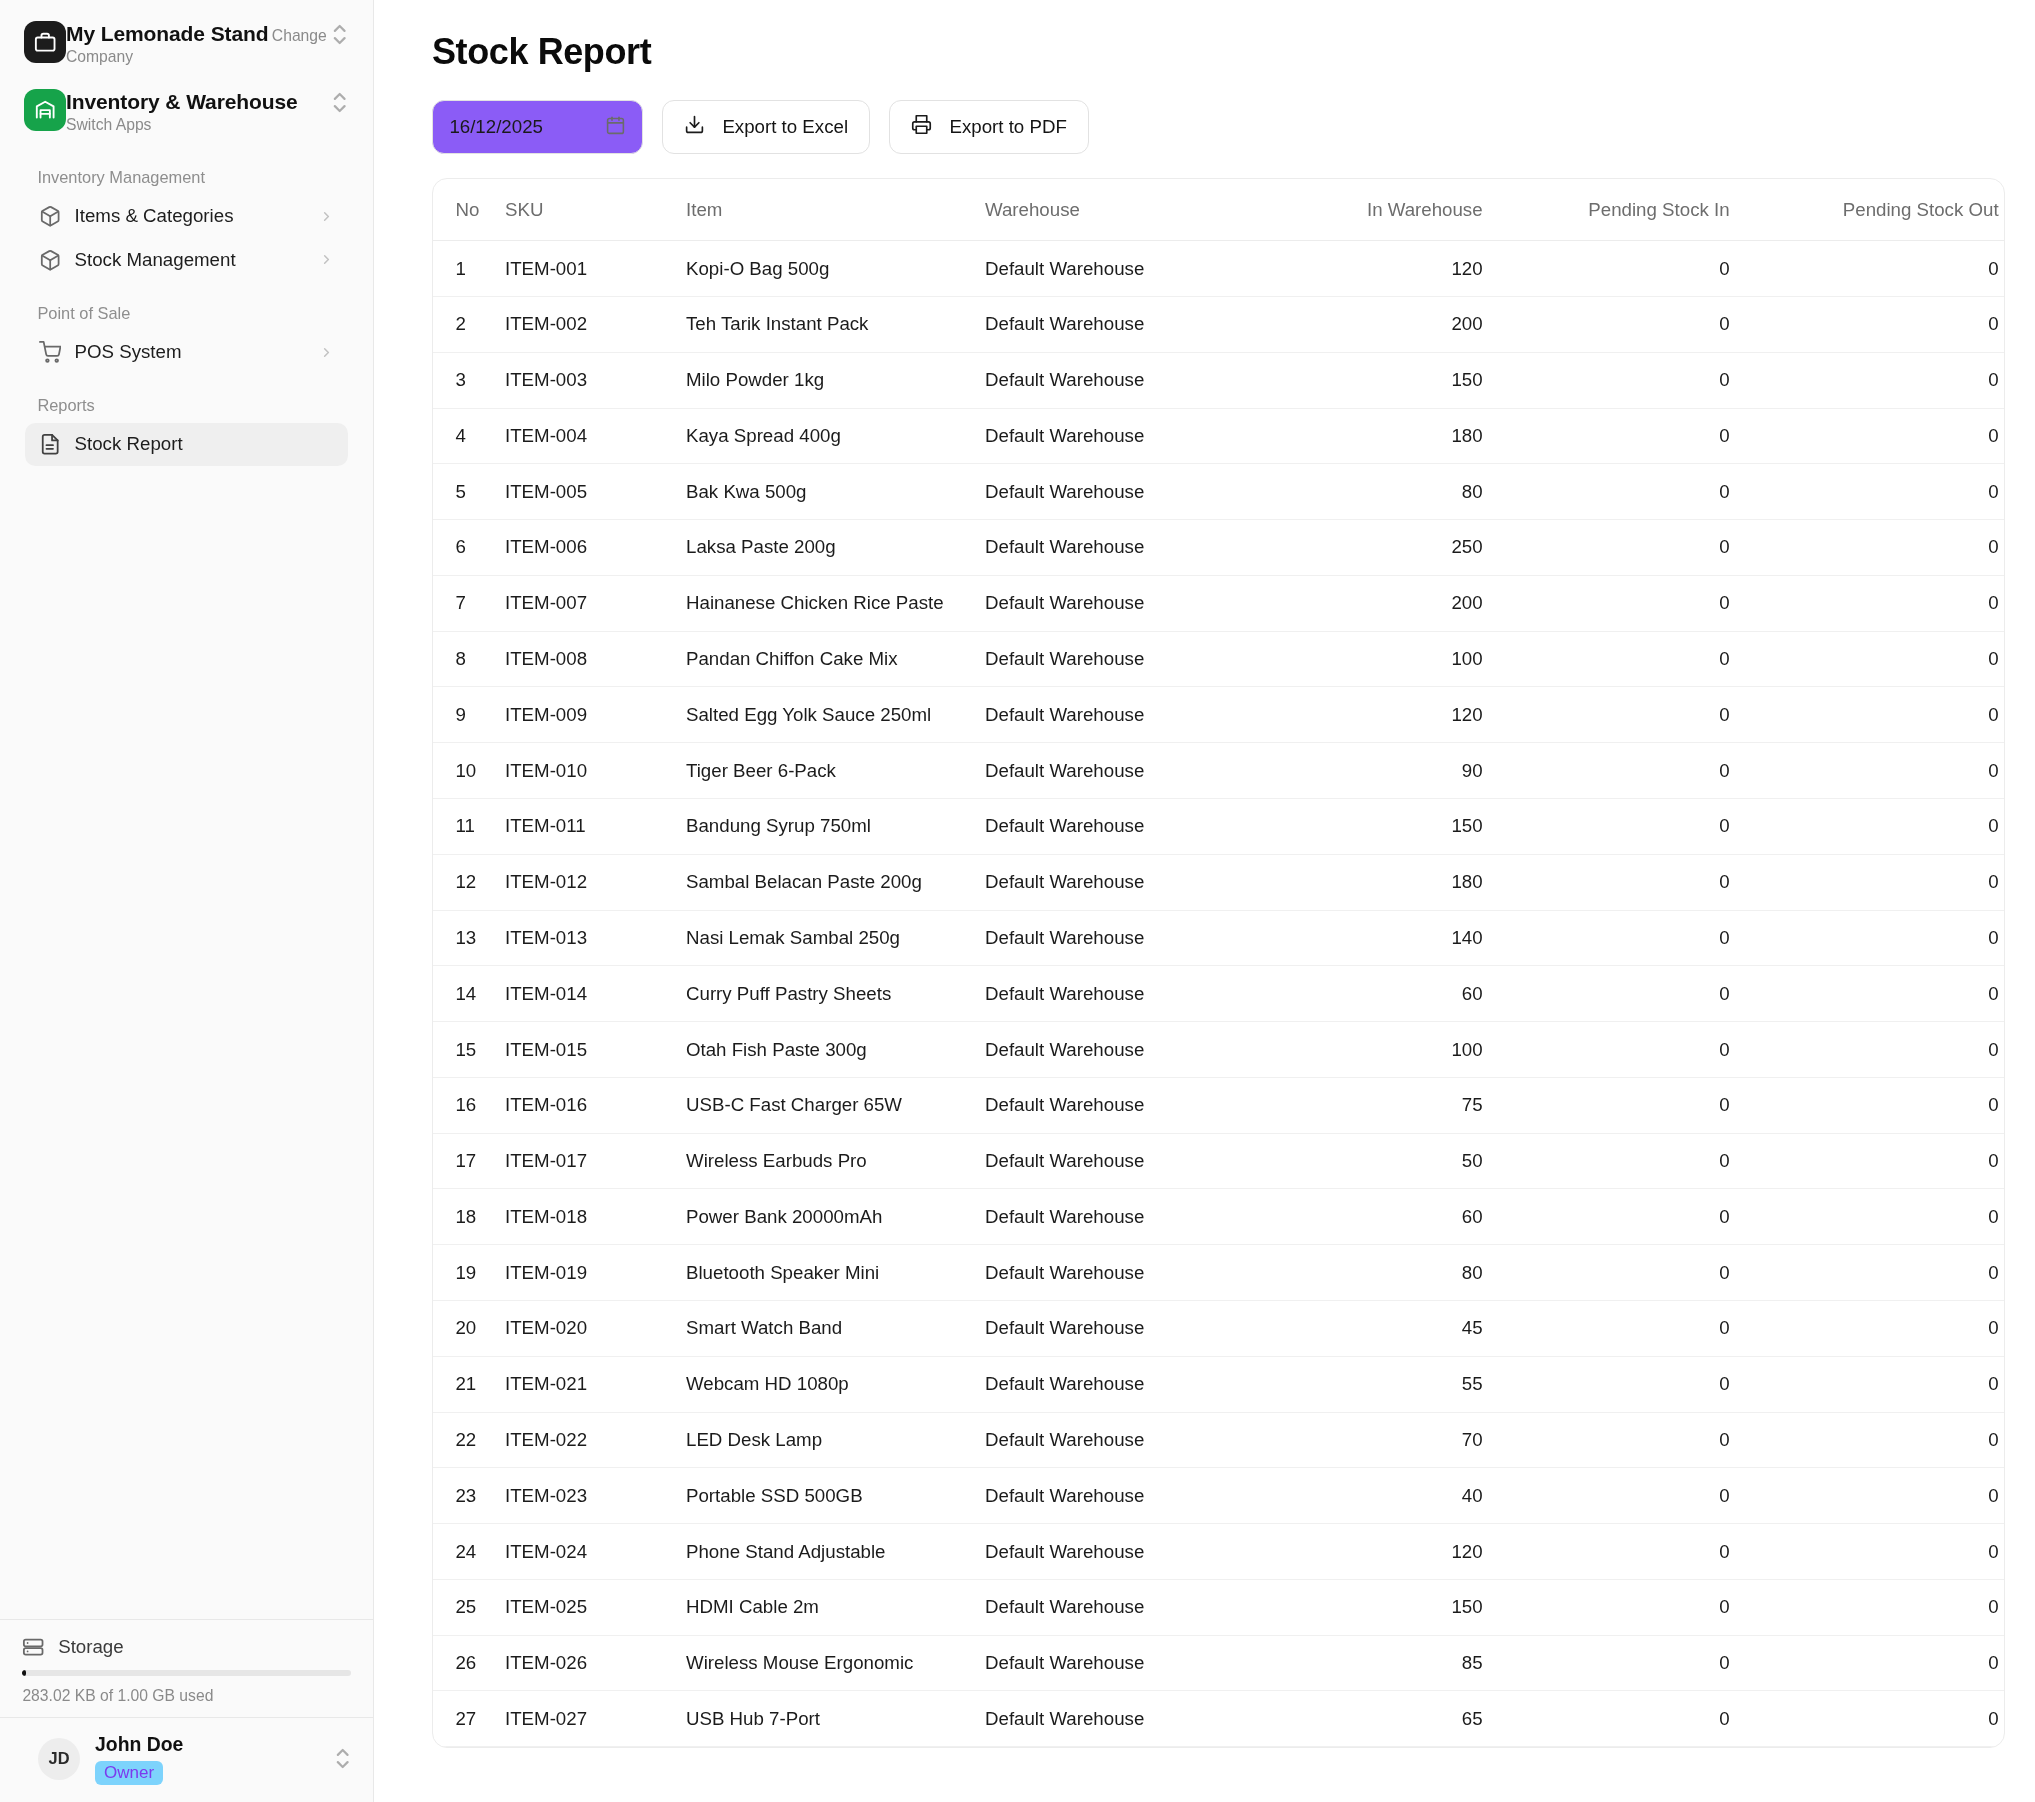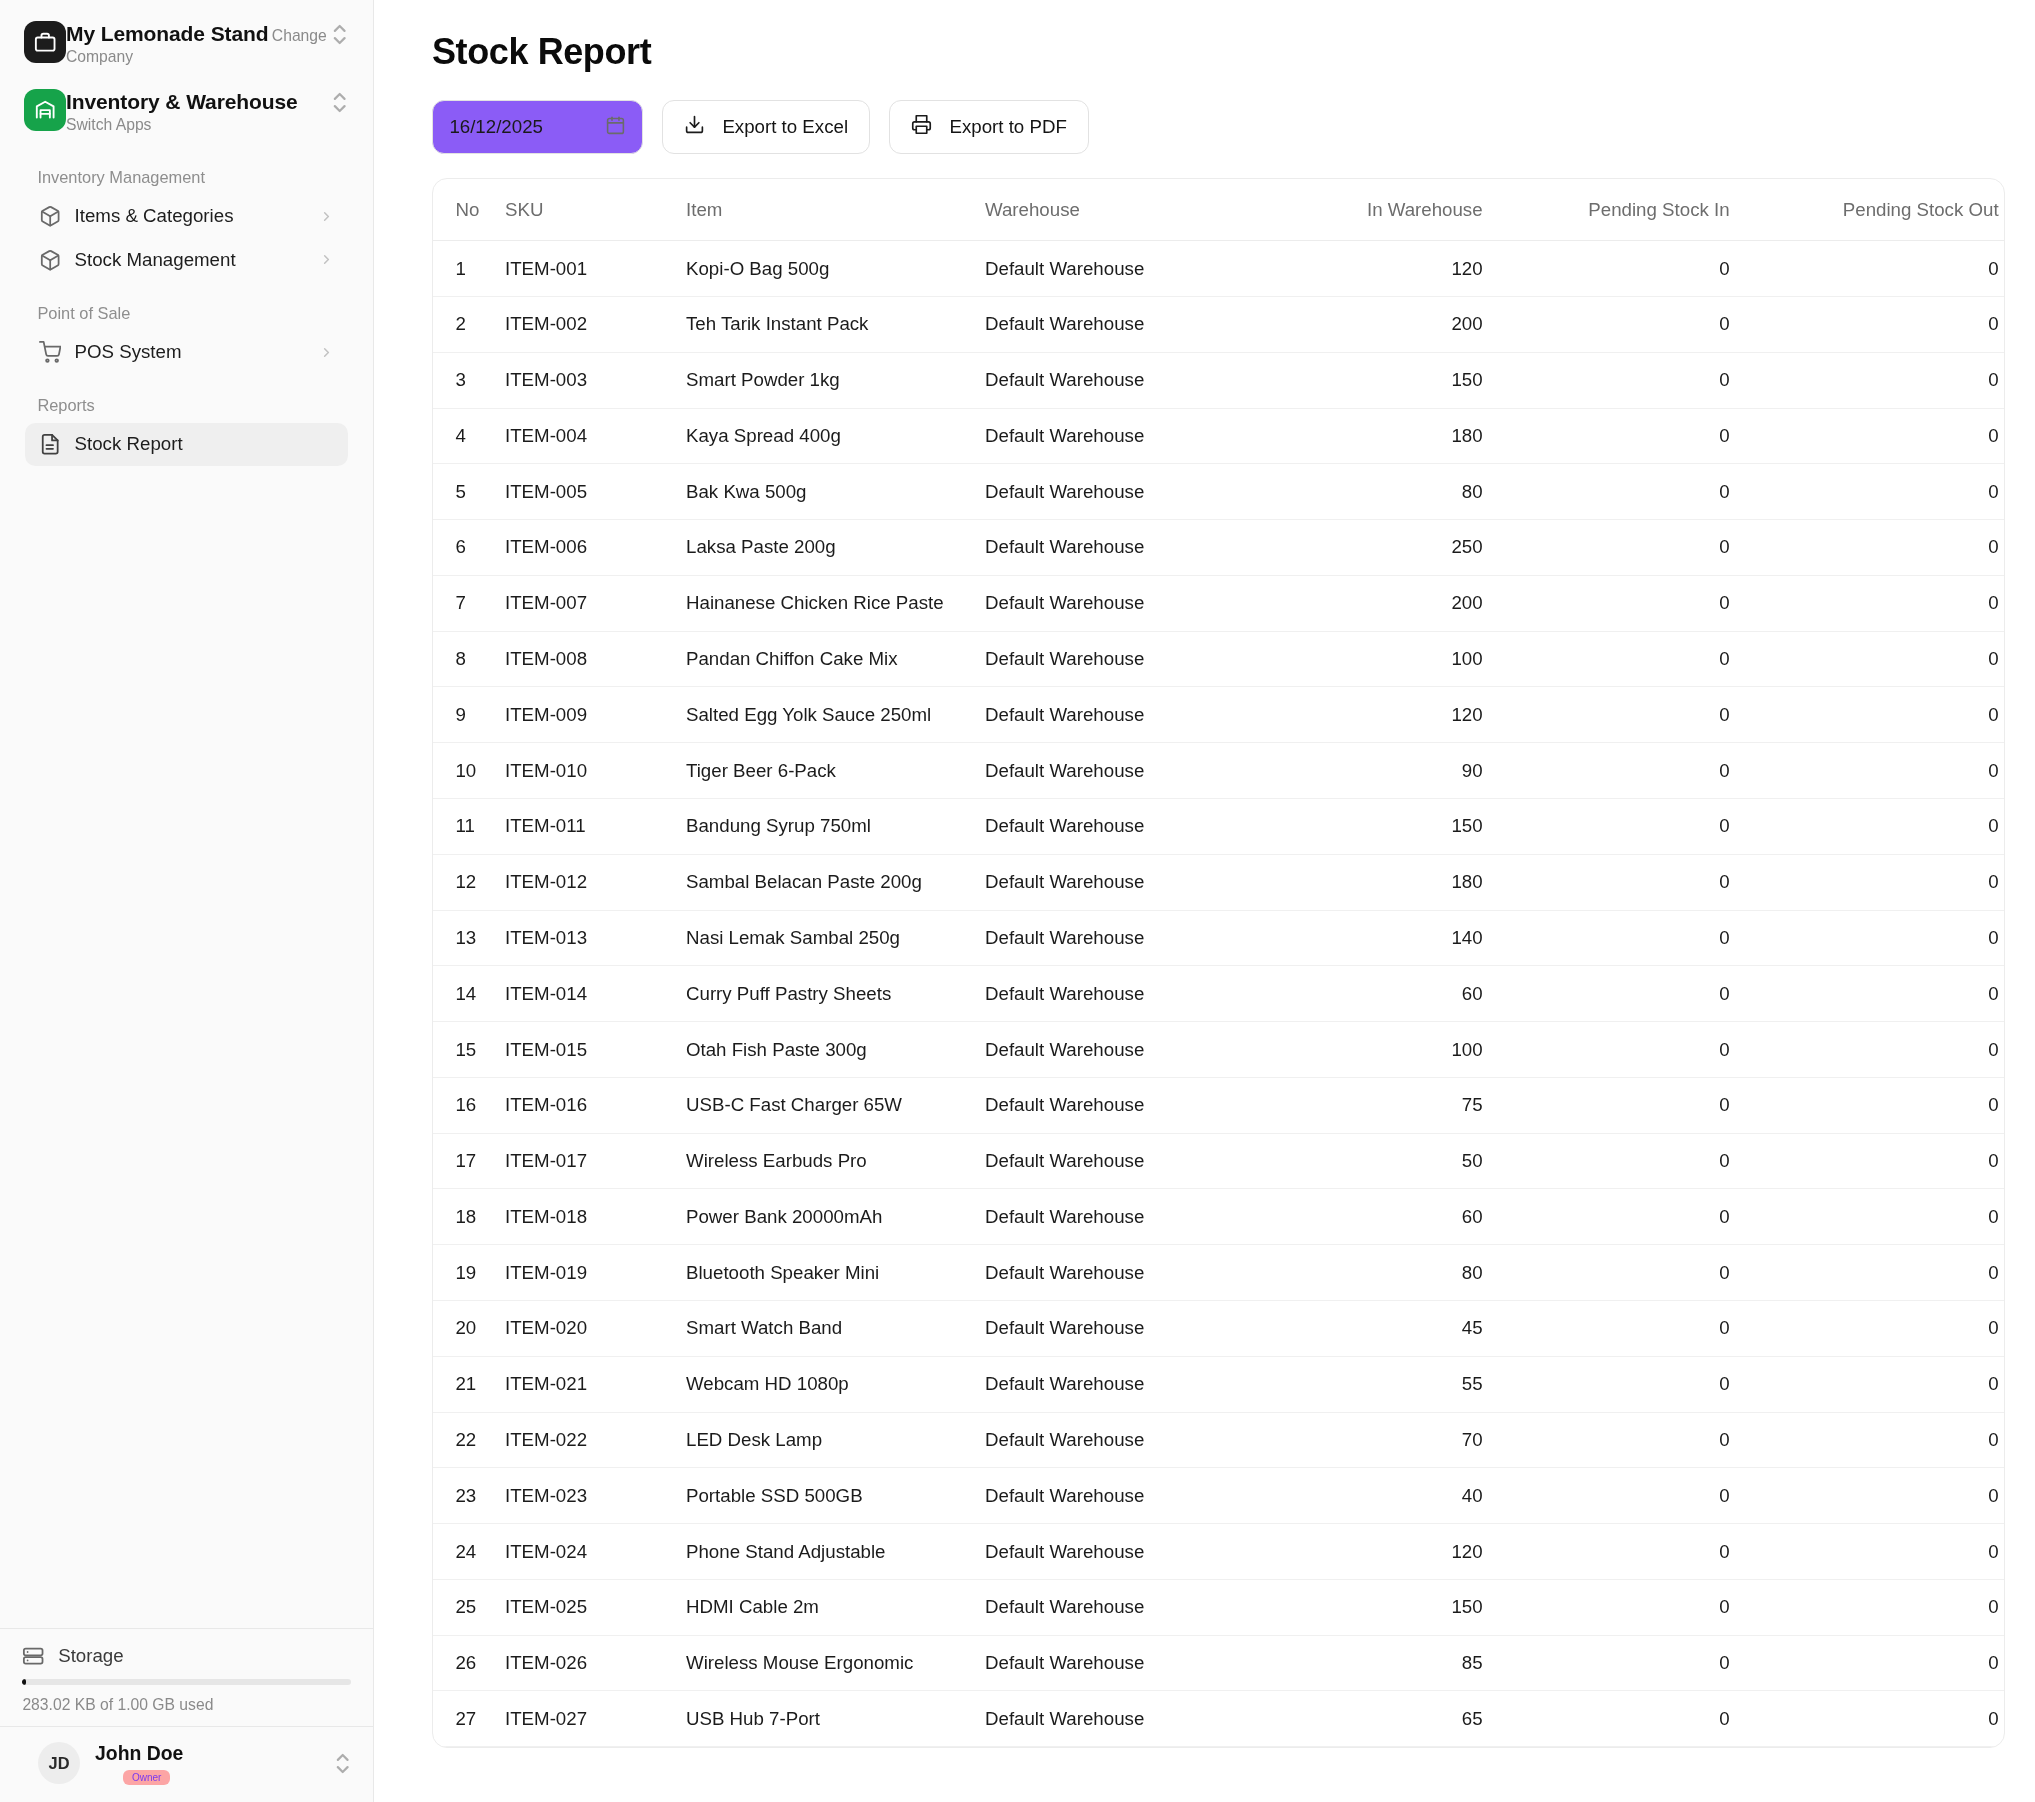--- a/index.html
+++ b/index.html
@@ -122,26 +122,25 @@
     width: 42px; height: 42px; border-radius: 50%;
     background: #ededed; color: #2a2a2a;
     font-size: 16.4px; font-weight: 600;
     display: flex; align-items: center; justify-content: center;
     flex: 0 0 42px;
   }
   .user-name { font-size: 19.4px; font-weight: 700; color: #111; line-height: 1.2; }
   .badge-owner {
     display: inline-block;
     margin-top: 4.5px;
-    font-size: 10px;
+    font-size: 17px;
     color: #7c3aed;
-    background: #fca5a5;
+    background: #7dd3fc;
     border-radius: 6px;
     padding: 2.2px 9px;
-    margin-left: 28px;
   }
 
   
   .main {
     flex: 1 1 auto;
     height: 100%;
     overflow: hidden;
     padding: 16.4px 30px 0 58px;
     background: #ffffff;
   }
@@ -438,21 +437,21 @@
               <td class="c-item">Teh Tarik Instant Pack</td>
               <td class="c-wh">Default Warehouse</td>
               <td class="c-inw">200</td>
               <td class="c-psi">0</td>
               <td class="c-pso">0</td>
               <td class="c-total">200</td>
             </tr>
             <tr>
               <td class="c-no">3</td>
               <td class="c-sku">ITEM-003</td>
-              <td class="c-item">Smart Powder 1kg</td>
+              <td class="c-item">Milo Powder 1kg</td>
               <td class="c-wh">Default Warehouse</td>
               <td class="c-inw">150</td>
               <td class="c-psi">0</td>
               <td class="c-pso">0</td>
               <td class="c-total">150</td>
             </tr>
             <tr>
               <td class="c-no">4</td>
               <td class="c-sku">ITEM-004</td>
               <td class="c-item">Kaya Spread 400g</td>

